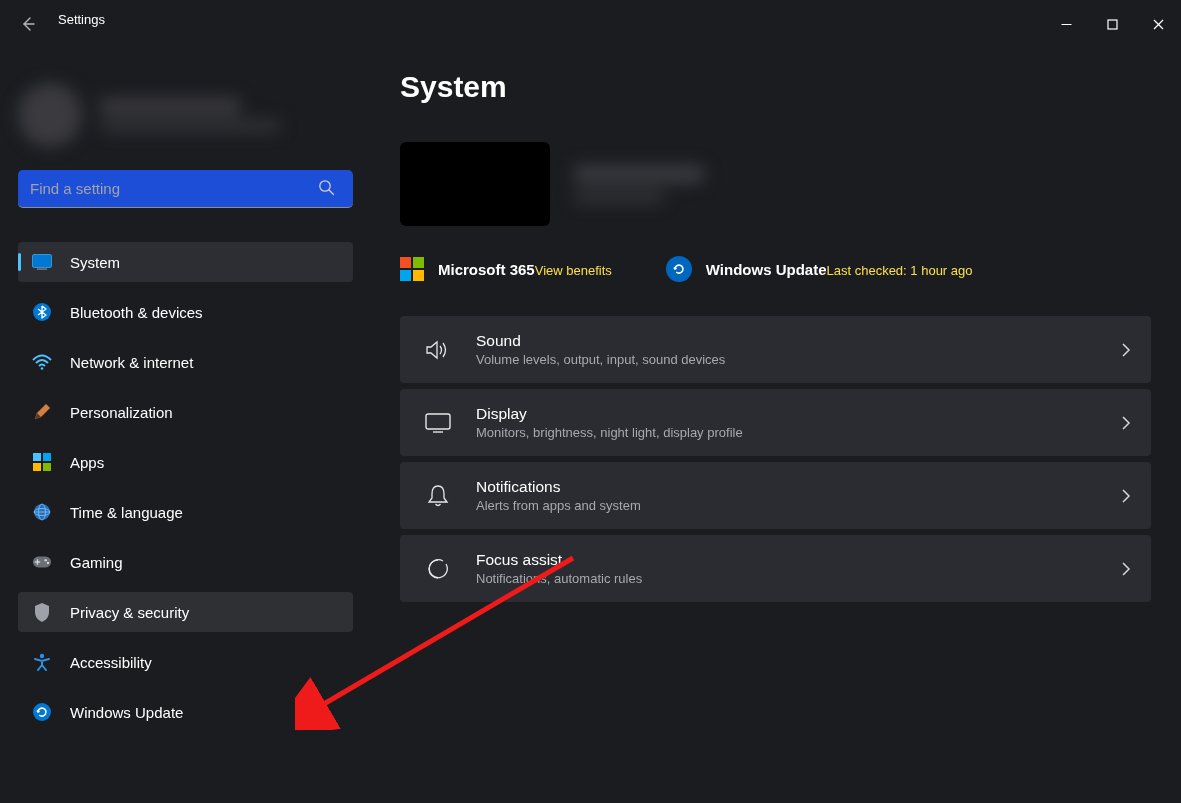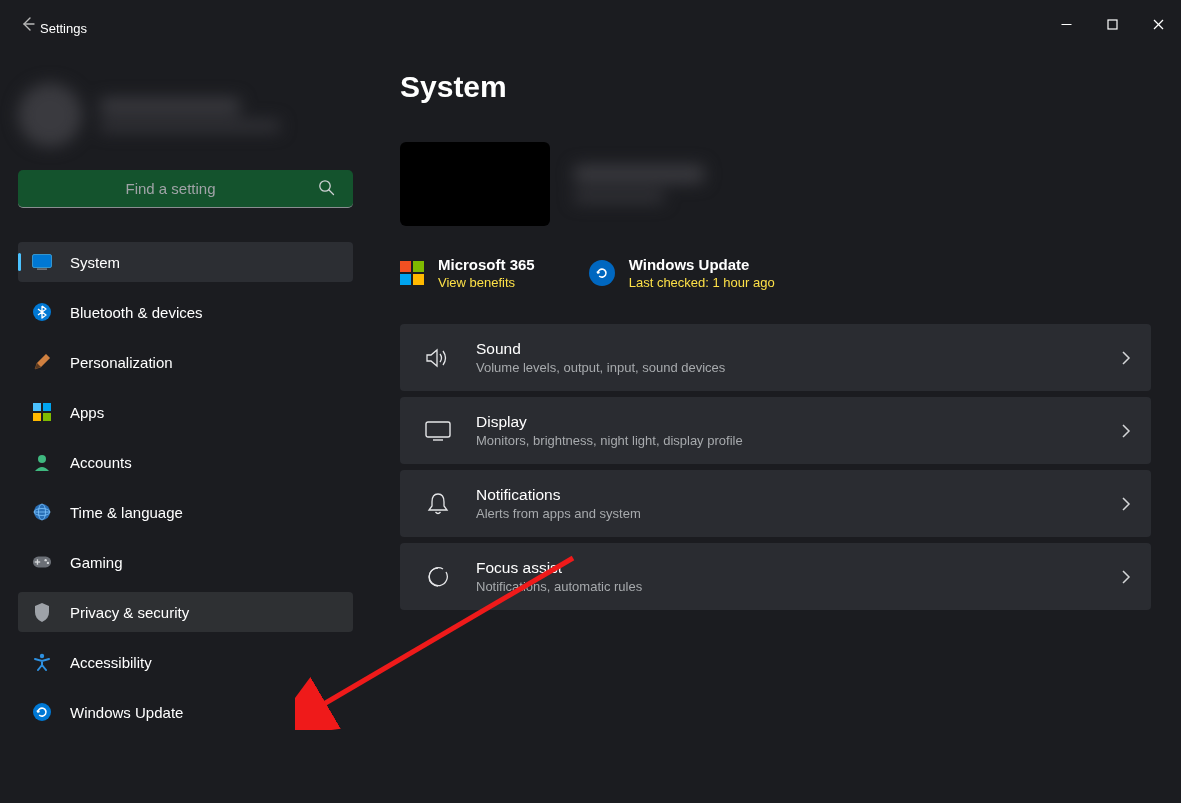--- a/index.html
+++ b/index.html
@@ -10,42 +10,42 @@
     font-family: "Segoe UI", Arial, sans-serif;
     font-size: 14px;
   }
   .window { position: relative; width: 1181px; height: 803px; border-radius: 8px; overflow: hidden; }
 
   
   .titlebar {
     display: flex; align-items: center; justify-content: space-between;
     height: 48px; padding-left: 16px;
   }
-  .titlebar-left { display: flex; align-items: flex-end; }
+  .titlebar-left { display: flex; align-items: flex-start; gap: 18px; }
   .back-btn { width: 24px; height: 24px; display:flex;align-items:center;justify-content:center; color:#b8b8b8; }
   .app-title { font-size: 13px; color: #ffffff; }
   .win-controls { display:flex; }
   .win-btn { width: 46px; height: 32px; display:flex;align-items:center;justify-content:center; color:#ffffff; }
 
   
   .left-pane {
     position: absolute; left: 0; top: 48px; bottom: 0; width: 365px;
     padding: 22px 12px 0 18px;
   }
   .profile-row { display:flex; align-items:center; gap:18px; height:90px; filter: blur(8px); }
   .avatar { width:64px; height:64px; border-radius:50%; background:#3a3a3f; }
   .profile-text { display:flex; flex-direction:column; gap:6px; }
   .profile-line1 { width:140px; height:16px; background:#3a3a3f; border-radius:4px; }
   .profile-line2 { width:180px; height:12px; background:#333338; border-radius:4px; }
 
   .search-wrap { margin-top: 10px; position:relative; }
   .search-input {
     width: 335px; height: 38px; border-radius: 5px;
-    background: #14532d; border: none; border-bottom: 1.5px solid #8a8d91;
-    color:#cfd1d4; font-size:15px; padding: 0 42px 0 12px; text-align: center;
+    background: #1d4ed8; border: none; border-bottom: 1.5px solid #8a8d91;
+    color:#cfd1d4; font-size:15px; padding: 0 42px 0 12px;
   }
   .search-input::placeholder { color:#a0a3a7; }
   .search-icon { position:absolute; right:18px; top:9px; color:#cfd1d4; }
 
   .nav { margin-top: 34px; display:flex; flex-direction:column; gap:0; }
   .nav-item {
     display:flex; align-items:center; gap:18px;
     height:40px; padding: 0 12px 0 14px; border-radius:4px;
     color:#ffffff; font-size:15px; margin-bottom:10px;
     position:relative;
@@ -71,21 +71,21 @@
   .d-line1 { width:130px; height:18px; background:#3a3a3f; border-radius:4px; }
   .d-line2 { width:90px; height:12px; background:#333338; border-radius:4px; }
 
   .service-row { display:flex; align-items:center; gap:14px; margin-top:30px; }
   .service-block { display:flex; align-items:center; gap:14px; }
   .service-block + .service-block { margin-left:40px; }
   .ms-logo { width:24px; height:24px; display:grid; grid-template-columns:1fr 1fr; grid-template-rows:1fr 1fr; gap:2px; }
   .ms-logo span:nth-child(1){background:#f25022;} .ms-logo span:nth-child(2){background:#7fba00;}
   .ms-logo span:nth-child(3){background:#00a4ef;} .ms-logo span:nth-child(4){background:#ffb900;}
   .update-icon { width:26px;height:26px;border-radius:50%;background:#0067c0;display:flex;align-items:center;justify-content:center;color:#fff;}
-  .service-texts { display:flex; flex-direction:column; }
+  .service-texts { display:flex; flex-direction:row; }
   .service-title { font-size:15px; font-weight:600; }
   .service-sub { font-size:13px; color:#fde047; margin-top:2px; }
 
   .cards { margin-top:34px; display:flex; flex-direction:column; gap:6px; }
   .card {
     background:#2a2c31; border-radius:4px; padding: 16px 20px 16px 24px;
     display:flex; align-items:center; gap:24px;
   }
   .card-icon { width:28px;height:28px;display:flex;align-items:center;justify-content:center;color:#e5e6e8;flex-shrink:0; }
   .card-body { flex:1; display:flex; flex-direction:column; }
@@ -168,20 +168,31 @@
       <div class="nav-item">
         <span class="nav-icon">
             <svg width="18" height="18" viewBox="0 0 18 18">
               <circle cx="9" cy="9" r="9" fill="#0078d4"></circle>
               <path d="M9 3 L13 6 L9 9 L13 12 L9 15 V3 M5 6 L9 9 M5 12 L9 9" stroke="#fff" stroke-width="1.3" fill="none" stroke-linejoin="round"></path>
             </svg>
           </span>
         <span>Bluetooth &amp; devices</span>
       </div>
 
+      <div class="nav-item">
+        <span class="nav-icon">
+            <svg width="20" height="16" viewBox="0 0 20 16">
+              <path d="M1 6 Q10 -3 19 6" stroke="#4cc2ff" stroke-width="2" fill="none"></path>
+              <path d="M4 9 Q10 3 16 9" stroke="#4cc2ff" stroke-width="2" fill="none"></path>
+              <path d="M7 12 Q10 9 13 12" stroke="#4cc2ff" stroke-width="2" fill="none"></path>
+              <circle cx="10" cy="14.5" r="1.3" fill="#4cc2ff"></circle>
+            </svg>
+          </span>
+        <span>Network &amp; internet</span>
+      </div>
 
       <div class="nav-item">
         <span class="nav-icon">
             <svg width="20" height="20" viewBox="0 0 20 20">
               <path d="M3 17 L5 11 L14 2 L18 6 L9 15 Z" fill="#d08040" stroke="#8a5a30" stroke-width="0.5"></path>
               <path d="M3 17 L5 11 L9 15 Z" fill="#5c3a20"></path>
             </svg>
           </span>
         <span>Personalization</span>
       </div>
@@ -191,29 +202,20 @@
             <svg width="18" height="18" viewBox="0 0 18 18">
               <rect x="0" y="0" width="8" height="8" fill="#4cc2ff"></rect>
               <rect x="10" y="0" width="8" height="8" fill="#00a4ef"></rect>
               <rect x="0" y="10" width="8" height="8" fill="#ffb900"></rect>
               <rect x="10" y="10" width="8" height="8" fill="#7fba00"></rect>
             </svg>
           </span>
         <span>Apps</span>
       </div>
 
-      <div class="nav-item">
-        <span class="nav-icon">
-            <svg width="18" height="18" viewBox="0 0 18 18">
-              <circle cx="9" cy="6" r="4" fill="#3fb87f"></circle>
-              <path d="M2 18 Q9 10 16 18 Z" fill="#3fb87f"></path>
-            </svg>
-          </span>
-        <span>Accounts</span>
-      </div>
 
       <div class="nav-item">
         <span class="nav-icon">
             <svg width="18" height="18" viewBox="0 0 18 18">
               <circle cx="9" cy="9" r="8" fill="#2a6fb5"></circle>
               <ellipse cx="9" cy="9" rx="8" ry="3.5" fill="none" stroke="#7fc5ff" stroke-width="0.8"></ellipse>
               <ellipse cx="9" cy="9" rx="3.5" ry="8" fill="none" stroke="#7fc5ff" stroke-width="0.8"></ellipse>
               <line x1="1" y1="9" x2="17" y2="9" stroke="#7fc5ff" stroke-width="0.8"></line>
             </svg>
           </span>

